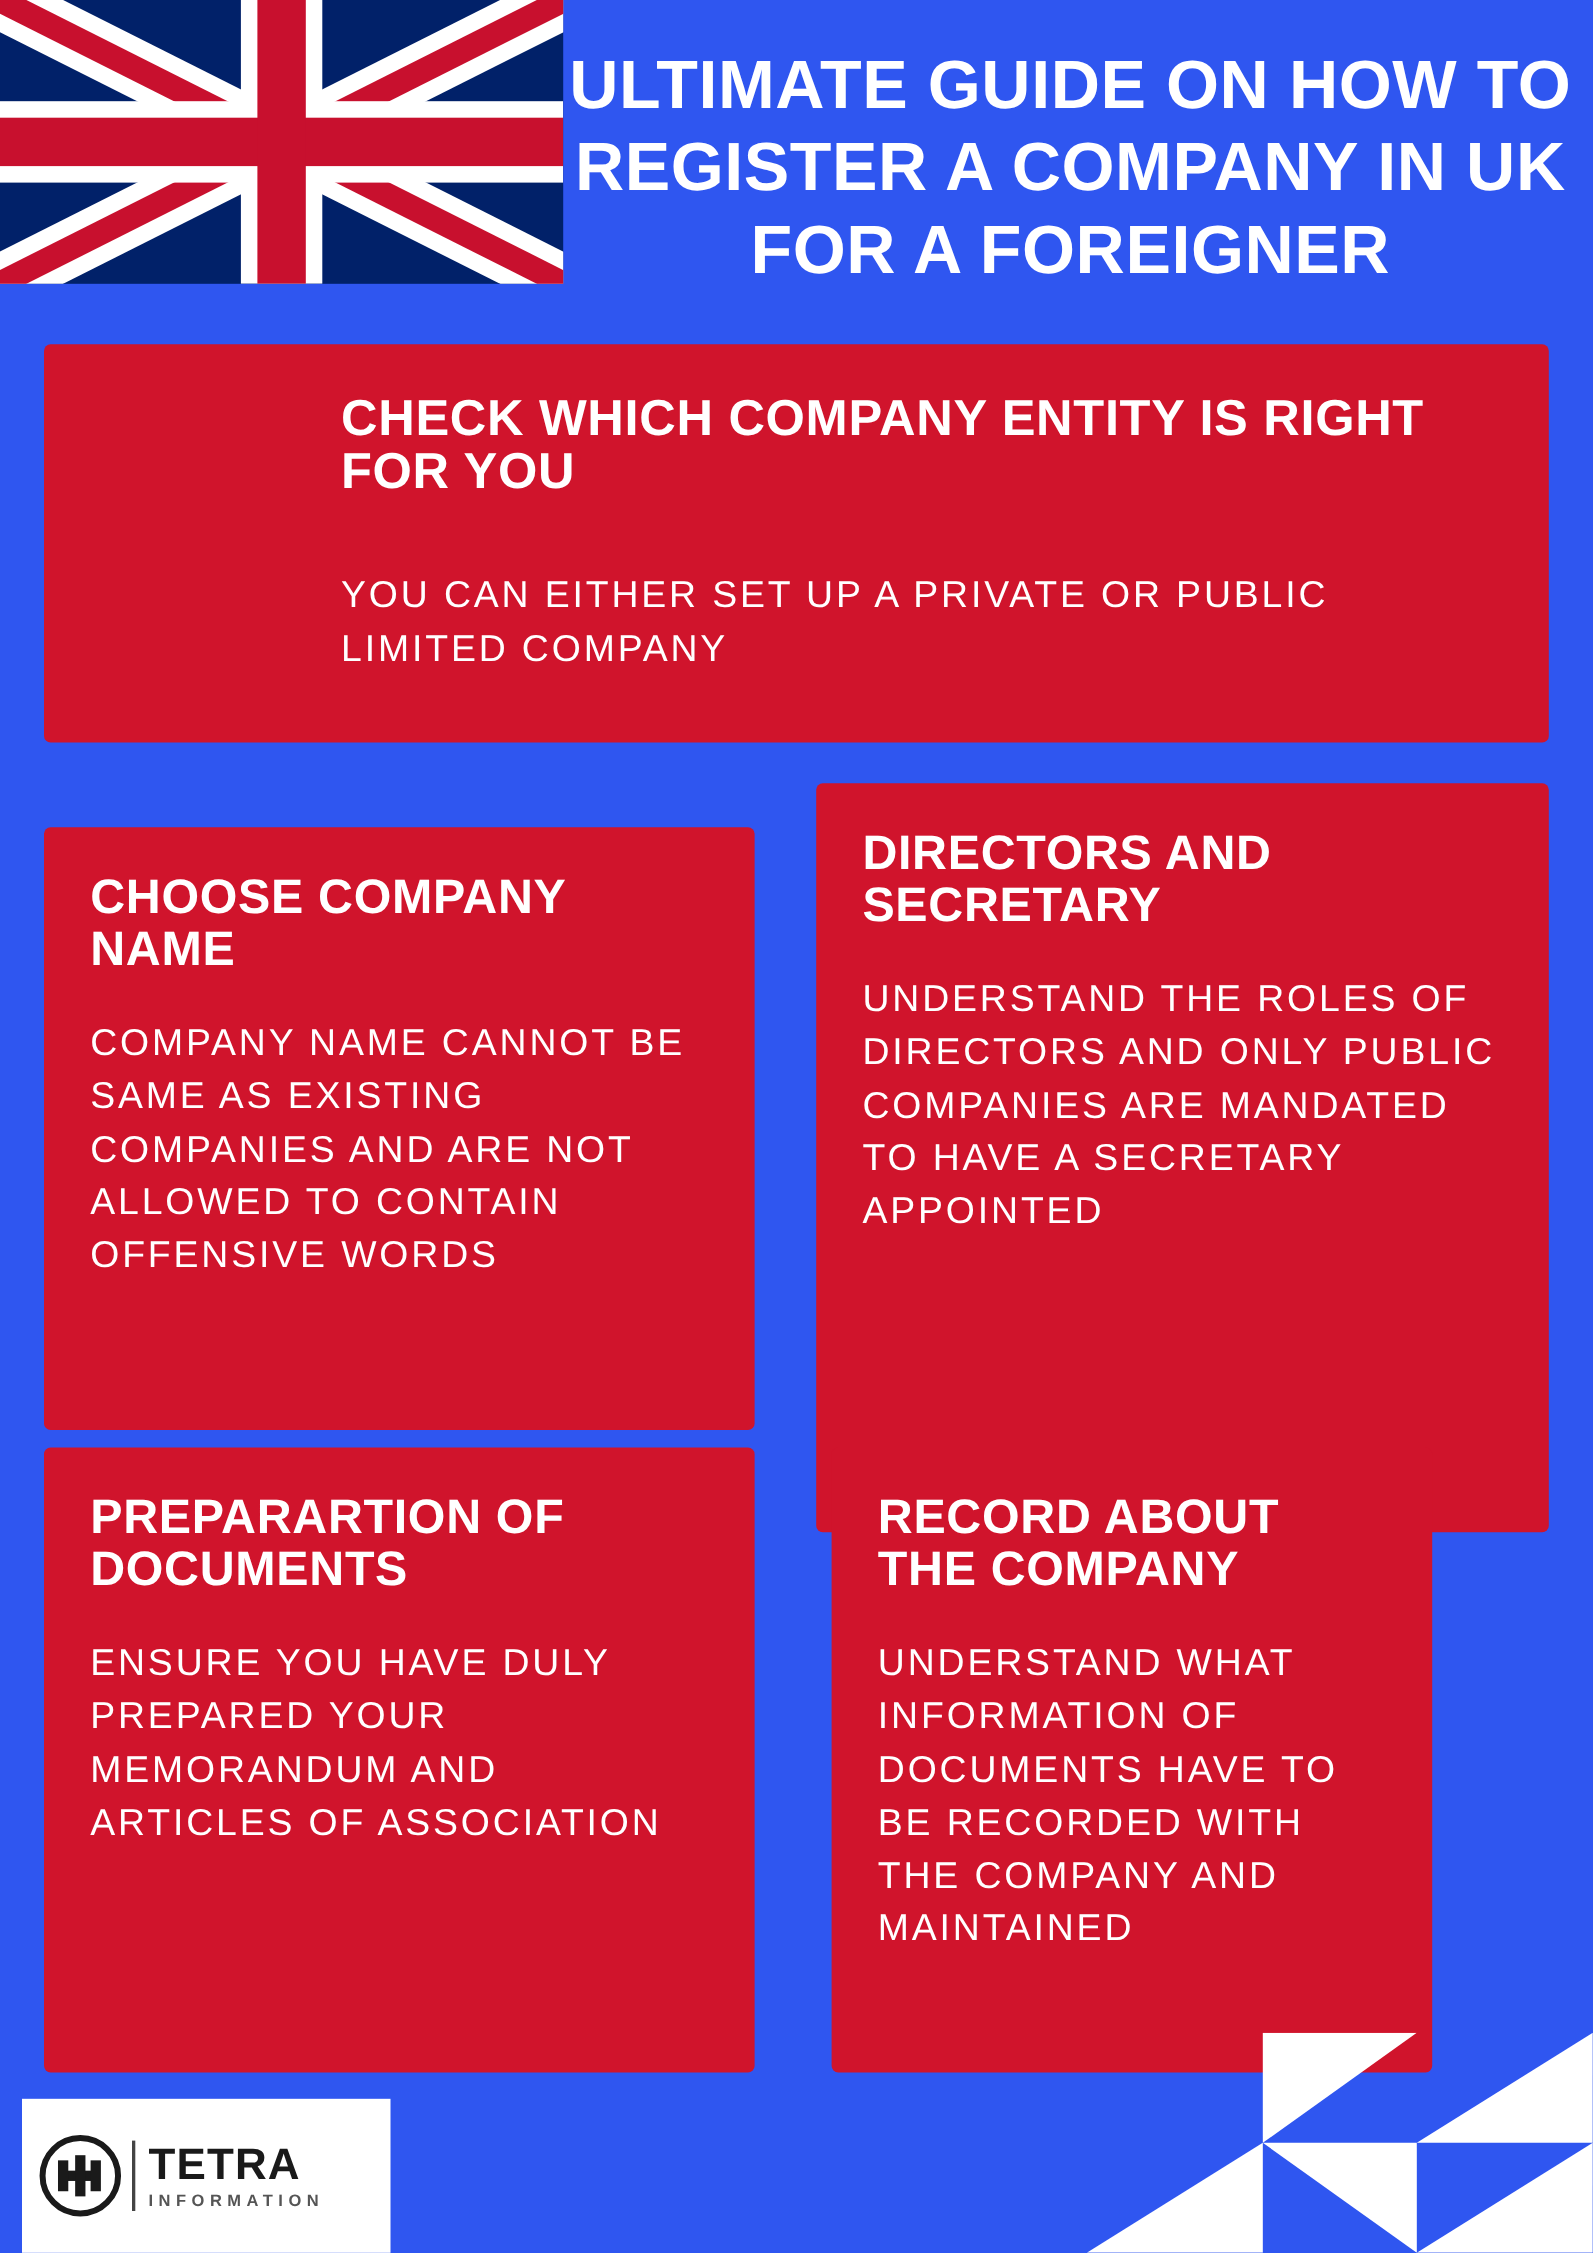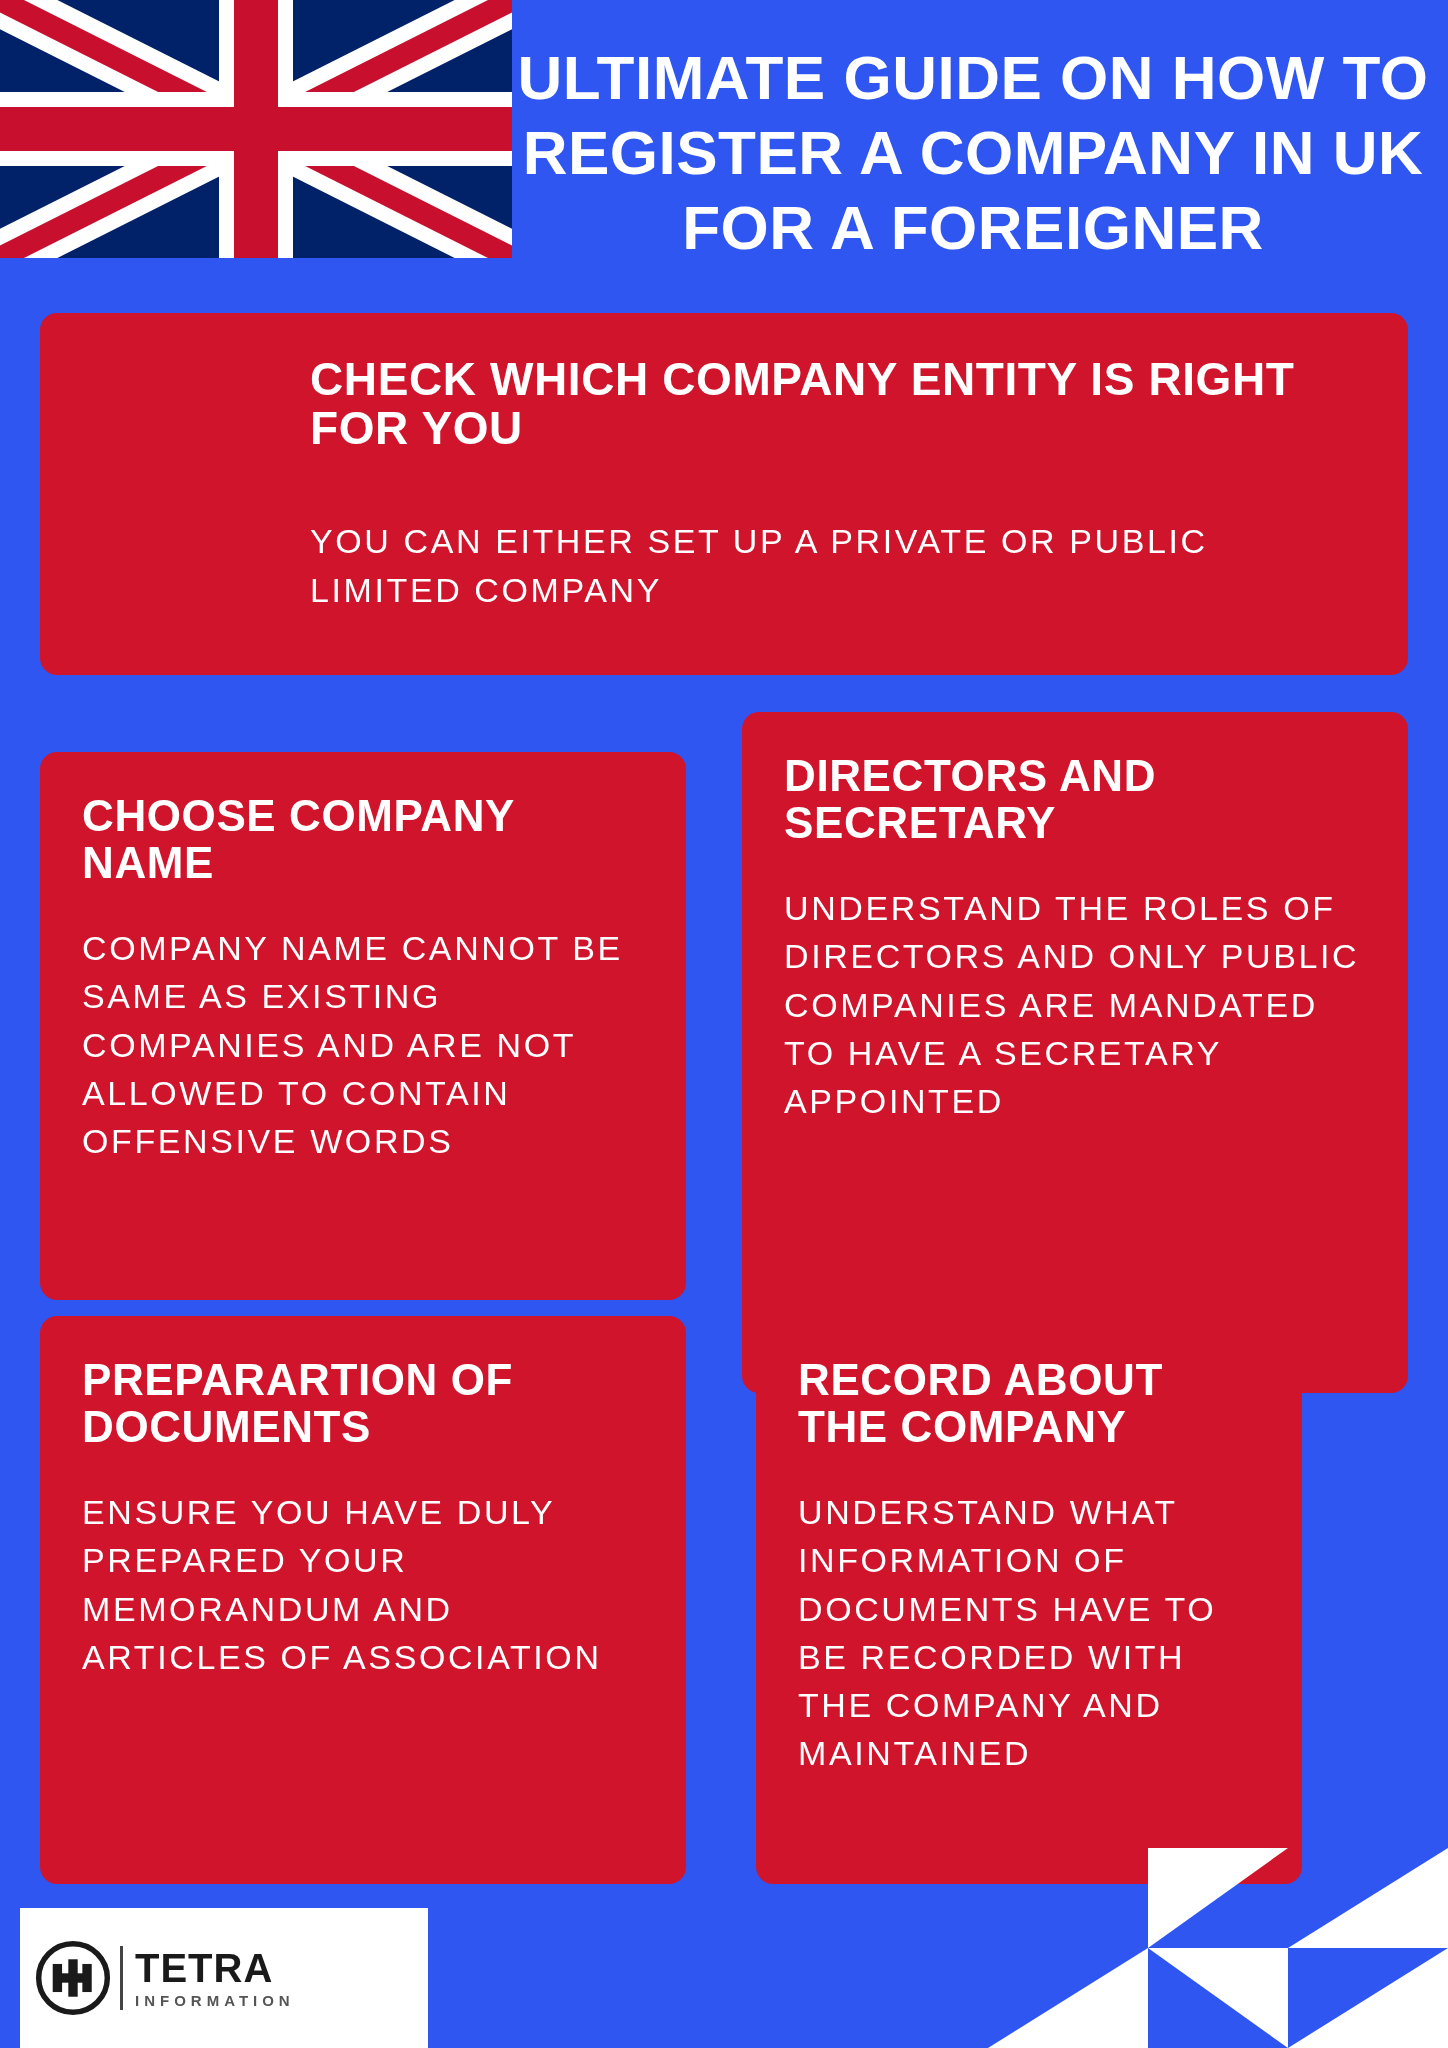--- a/index.html
+++ b/index.html
@@ -88,21 +88,21 @@
     line-height: 1.21;
     letter-spacing: 0.5px;
     text-transform: uppercase;
     font-stretch: condensed;
   }
 
   
   .card {
     position: absolute;
     background: #d0142c;
-    border-radius: 17px;
+    border-radius: 6px;
     box-sizing: border-box;
     padding: 40px 42px 34px 42px;
   }
   .card .card-title {
     color: #ffffff;
     font-weight: 800;
     font-size: 44px;
     line-height: 1.07;
     letter-spacing: 0.6px;
     text-transform: uppercase;
@@ -151,21 +151,21 @@
     top: 1316px;
     width: 546px;
     height: 568px;
   }
 
   
   .logo-box {
     position: absolute;
     left: 20px;
     bottom: 0;
-    width: 408px;
+    width: 335px;
     height: 140px;
     background: #ffffff;
     display: flex;
     align-items: center;
     padding-left: 14px;
     box-sizing: border-box;
   }
   .logo-mark {
     width: 78px;
     height: 78px;

